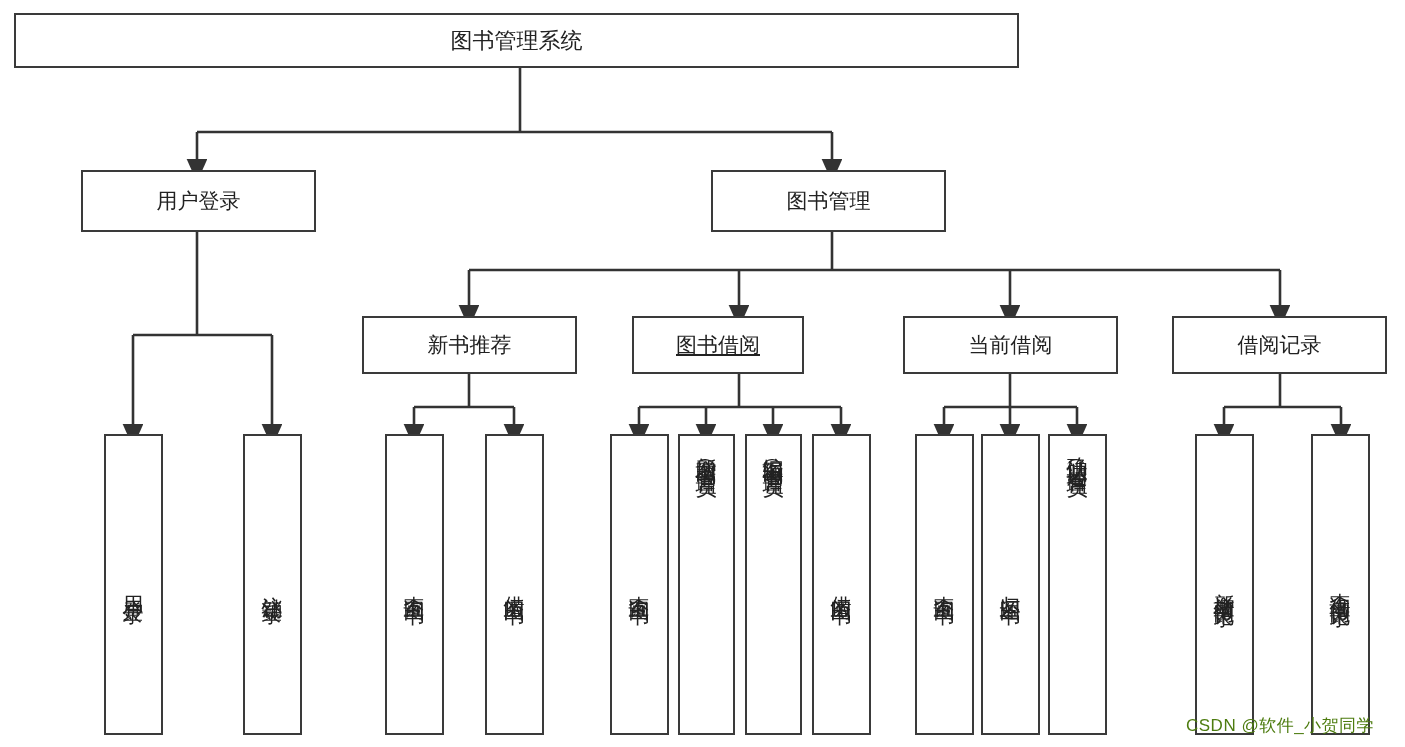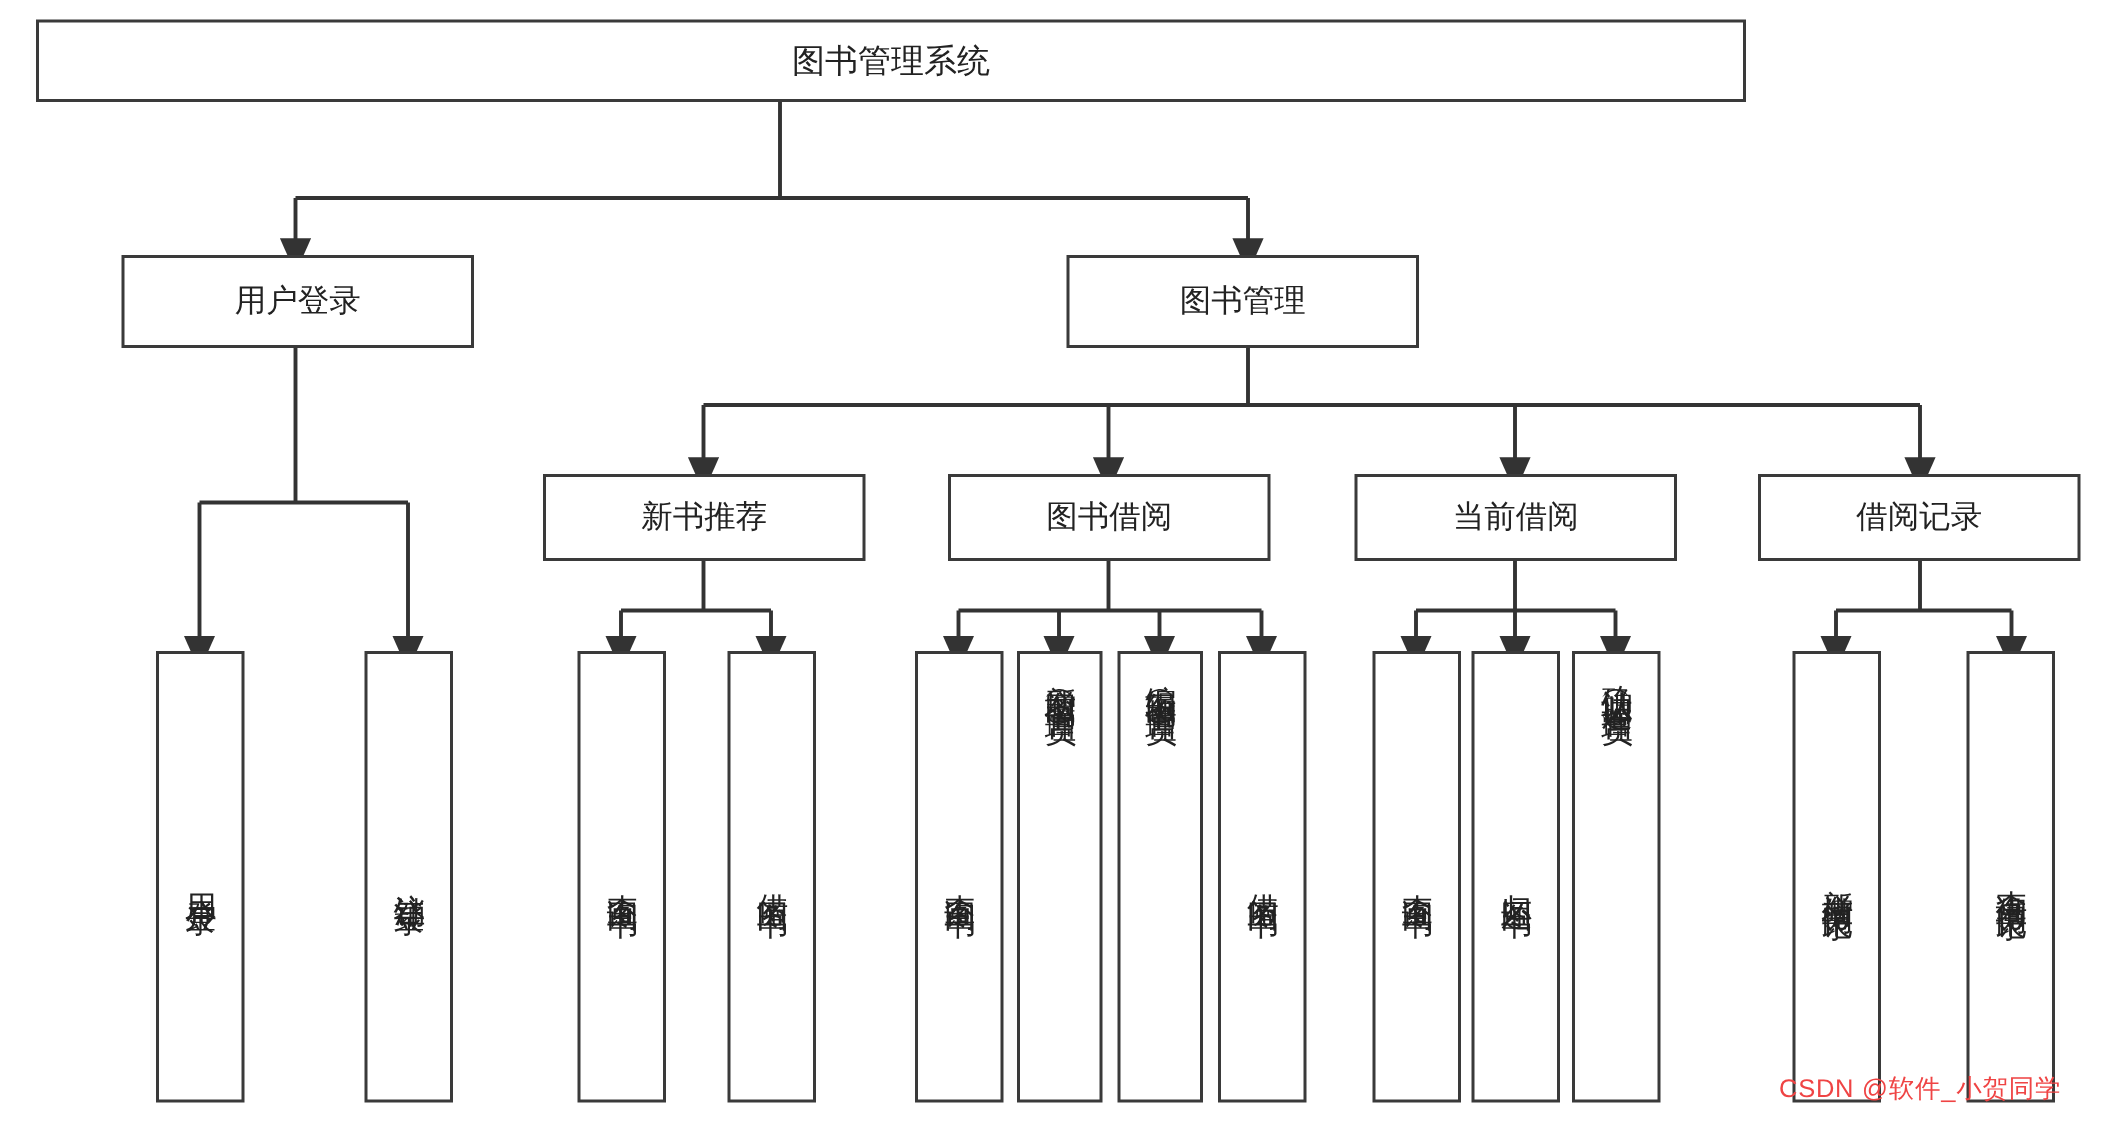--- a/index.html
+++ b/index.html
@@ -76,21 +76,21 @@
   .node.v.top .label {
     margin-top: 4px;
   }
   
   #watermark {
     position: absolute;
     z-index: 3;
     left: 1186px;
     top: 714px;
     font-size: 17px;
-    color: #ef4444;
+    color: #4d7c0f;
     white-space: nowrap;
     letter-spacing: 0.5px;
     font-family: "Liberation Sans", "DejaVu Sans", sans-serif;
   }
 </style>
 </head>
 <body>
 
 <div id="canvas">
 
@@ -137,35 +137,35 @@
       <path d="M1010,407 L1010,427" marker-end="url(#arrow)"></path>
       <path d="M1077,407 L1077,427" marker-end="url(#arrow)"></path>
 
       <path d="M1280,374 L1280,407"></path>
       <path d="M1224,407 L1341,407"></path>
       <path d="M1224,407 L1224,427" marker-end="url(#arrow)"></path>
       <path d="M1341,407 L1341,427" marker-end="url(#arrow)"></path>
     </g>
   </svg>
 
-  <div class="node h root" style="left:24px; top:13px; width:1140px; height:55px;">
+  <div class="node h root" style="left:14px; top:13px; width:1005px; height:55px;">
     <span class="label">图书管理系统</span>
   </div>
 
   <div class="node h" style="left:81px; top:170px; width:235px; height:62px;">
     <span class="label">用户登录</span>
   </div>
   <div class="node h" style="left:362px; top:316px; width:215px; height:58px;">
     <span class="label">新书推荐</span>
   </div>
 
   <div class="node h" style="left:711px; top:170px; width:235px; height:62px;">
     <span class="label">图书管理</span>
   </div>
-  <div class="node h" style="left:632px; top:316px; width:215px; height:58px;">
+  <div class="node h" style="left:632px; top:316px; width:172px; height:58px;text-decoration:underline;">
     <span class="label">图书借阅</span>
   </div>
   <div class="node h" style="left:1172px; top:316px; width:215px; height:58px;">
     <span class="label">借阅记录</span>
   </div>
   <div class="node h" style="left:903px; top:316px; width:215px; height:58px;">
     <span class="label">当前借阅</span>
   </div>
 
   <div class="node v mid" style="left:104px; top:434px; width:59px; height:301px;">

